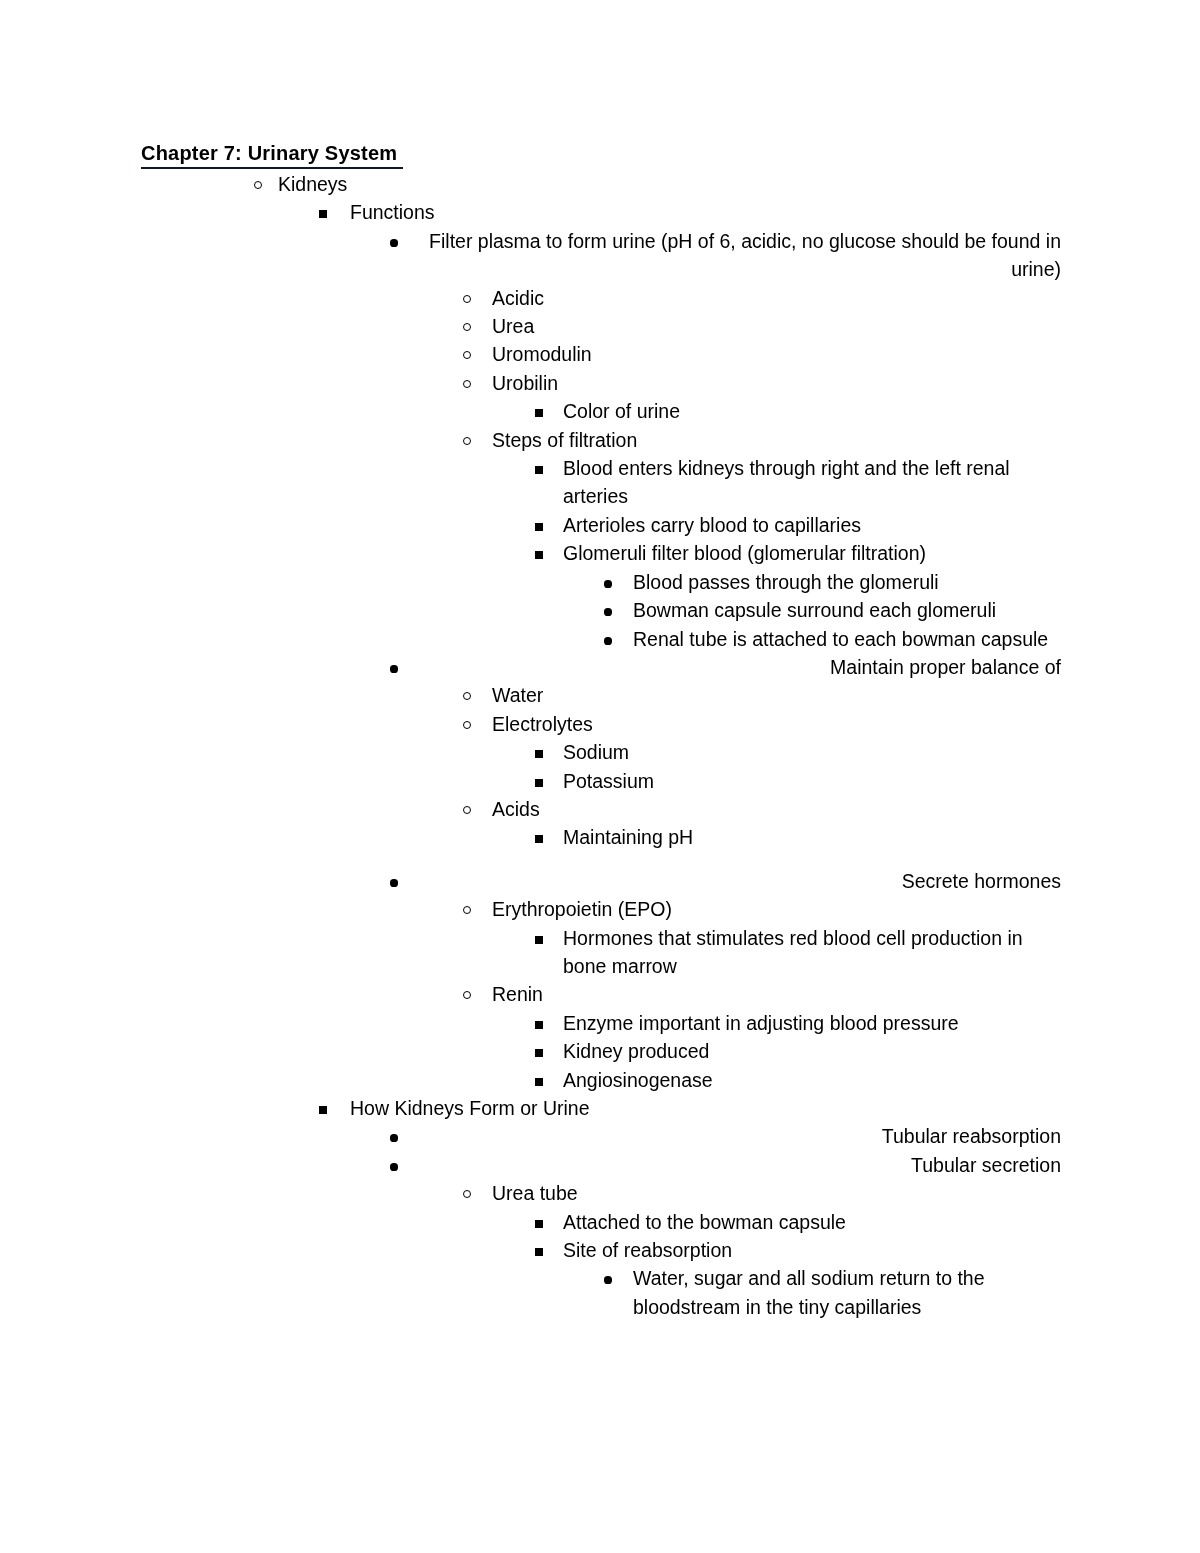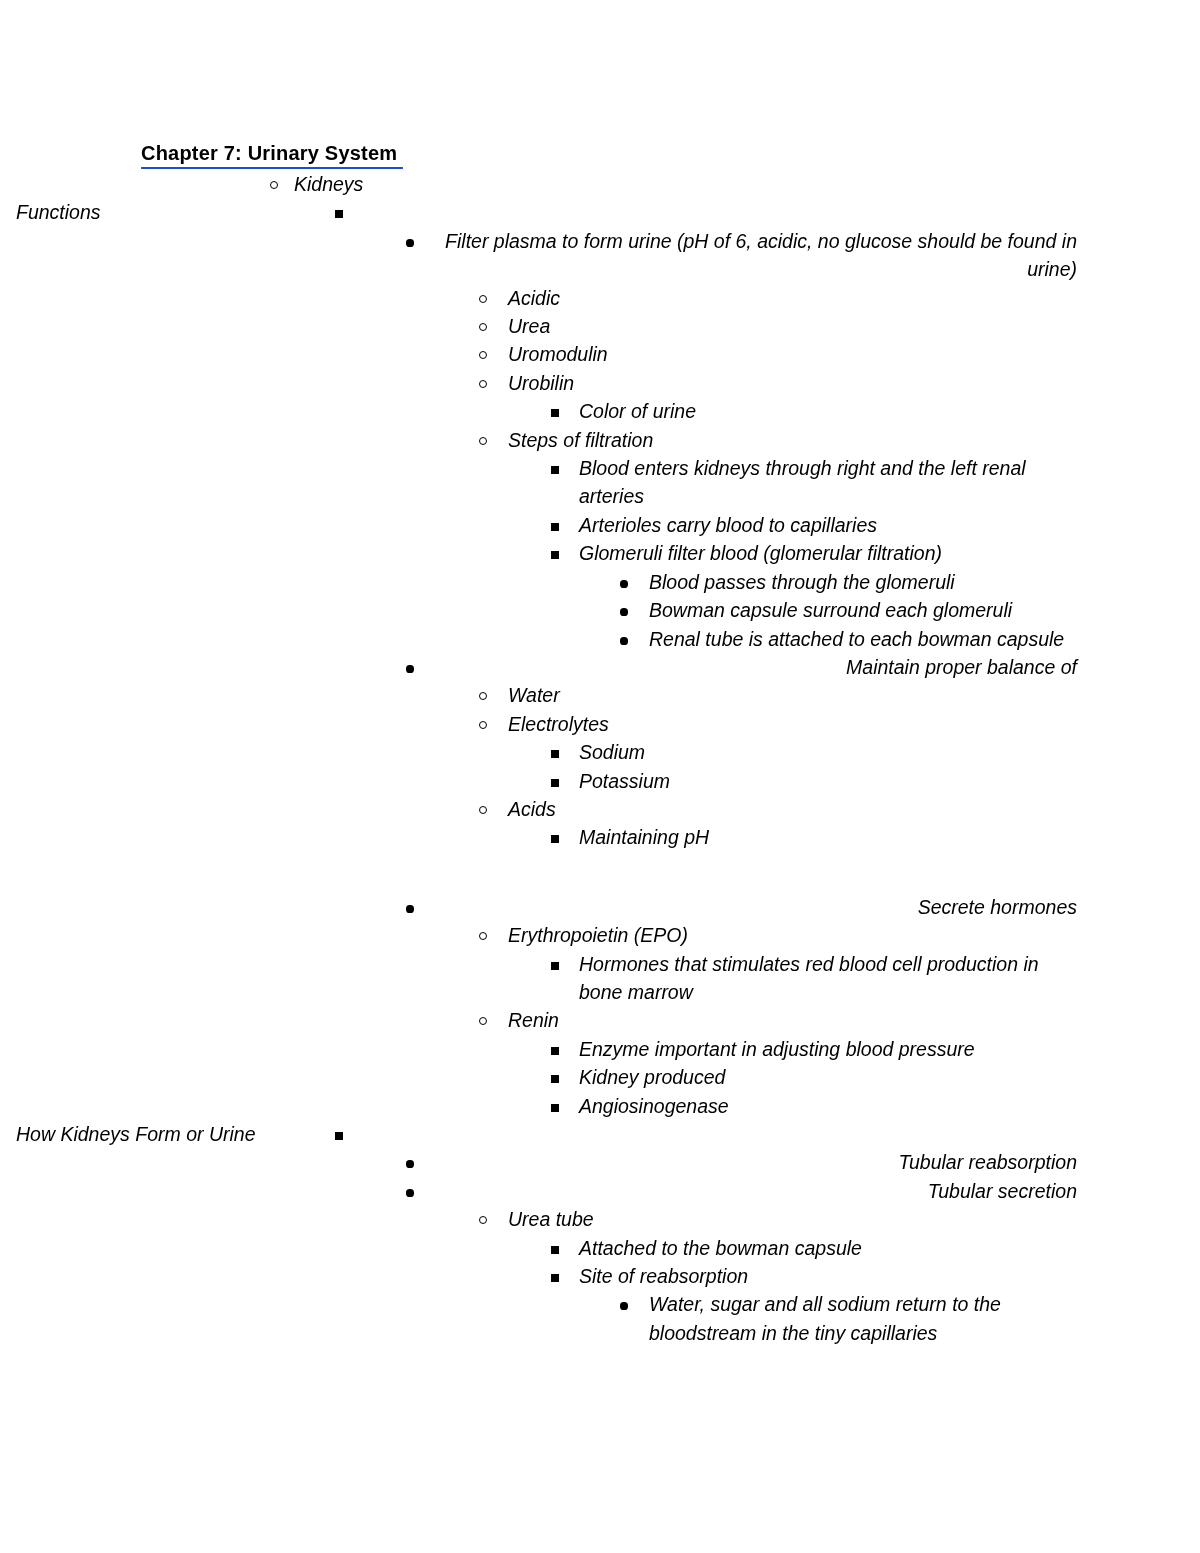--- a/index.html
+++ b/index.html
@@ -26,30 +26,29 @@
   }
   .heading {
     position: absolute;
     left: 141px;
     top: 140px;
     font-size: 20px;
     font-weight: bold;
     letter-spacing: 0.2px;
     line-height: 26px;
     white-space: pre;
-    border-bottom: 2px solid #1d4ed8;
+    border-bottom: 2px solid #0f172a;
     display: inline-block;
     padding-bottom: 1px;
   }
   .outline {
     position: absolute;
-    left: 16px;
+    left: 0;
     top: 170px;
     width: 1068px;
-    font-style: italic;
   }
   .li {
     position: relative;
     font-size: 19.5px;
     line-height: 28.4px;
     margin: 0;
     padding: 0;
   }
   .li .bullet {
     position: absolute;
@@ -93,35 +92,35 @@
     background: #000;
     border-radius: 45%;
     vertical-align: 1px;
   }
 
   
   .lvl1 .bullet { left: 254px; }
   .lvl1 .txt    { margin-left: 278px; max-width: 780px; }
 
   .lvl2 .bullet { left: 319px; }
-  .lvl2 .txt    { max-width: 710px; }
+  .lvl2 .txt    { margin-left: 350px; max-width: 710px; }
 
   .lvl3 .bullet { left: 390px; }
   .lvl3 .txt    { margin-left: 421px; max-width: 640px; text-align: right; }
 
   .lvl4 .bullet { left: 463px; }
   .lvl4 .txt    { margin-left: 492px; max-width: 570px; }
 
   .lvl5 .bullet { left: 535px; }
   .lvl5 .txt    { margin-left: 563px; max-width: 500px; }
 
   .lvl6 .bullet { left: 604px; }
   .lvl6 .txt    { margin-left: 633px; max-width: 432px; }
 
-  .spacer-before { margin-top: 41px; }
+  .spacer-before { margin-top: 15px; }
 </style>
 </head>
 <body>
 
 <div class="page">
   <div class="doc-body">
 
     <div class="heading">Chapter 7: Urinary System </div>
 
     <div class="outline" id="outline-root">

